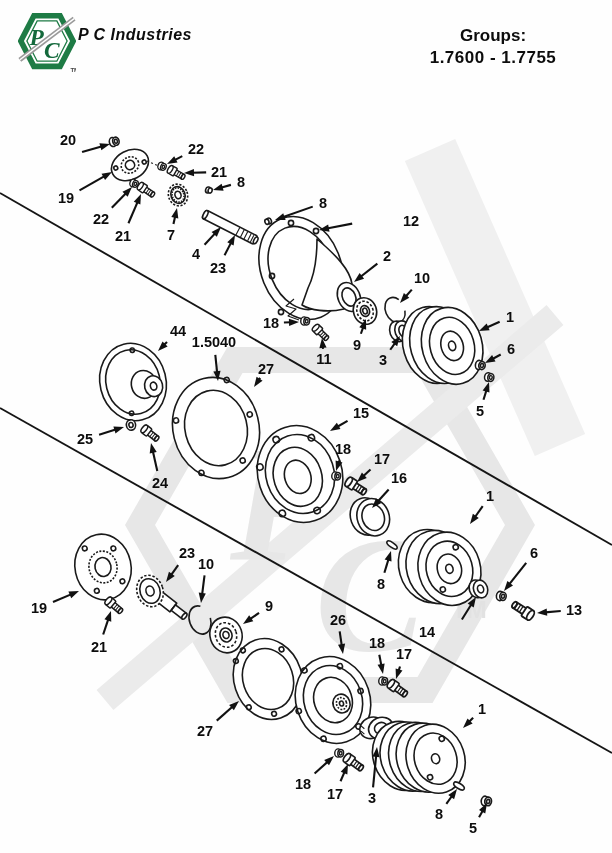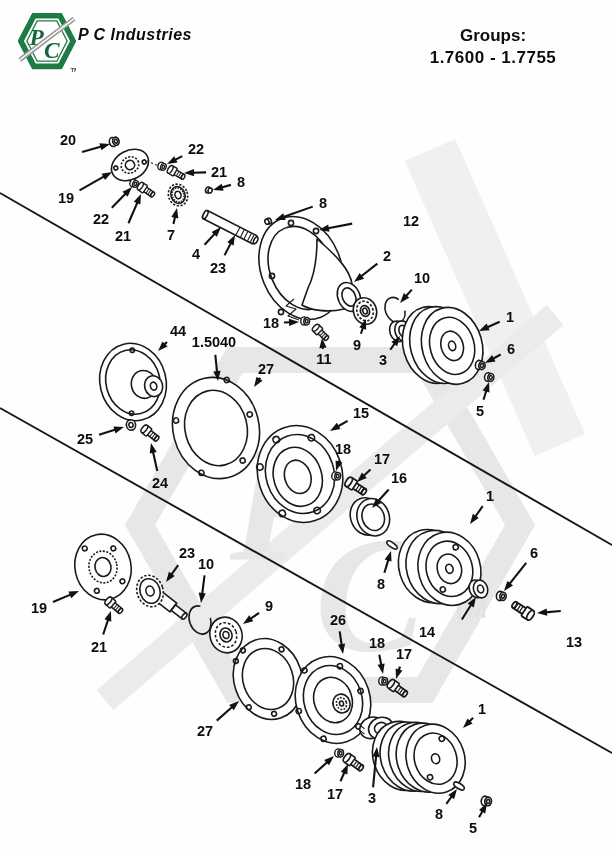--- a/index.html
+++ b/index.html
@@ -414,21 +414,21 @@
       <div class="callout-label" style="left: 85px; top: 439px;">25</div>
       <div class="callout-label" style="left: 160px; top: 483px;">24</div>
       <div class="callout-label" style="left: 361px; top: 413px;">15</div>
       <div class="callout-label" style="left: 343px; top: 449px;">18</div>
       <div class="callout-label" style="left: 382px; top: 459px;">17</div>
       <div class="callout-label" style="left: 399px; top: 478px; text-align: center;">16</div>
       <div class="callout-label" style="left: 490px; top: 496px;">1</div>
       <div class="callout-label" style="left: 381px; top: 584px;">8</div>
       <div class="callout-label" style="left: 534px; top: 553px;">6</div>
       <div class="callout-label" style="left: 427px; top: 632px;">14</div>
-      <div class="callout-label" style="left: 574px; top: 610px; margin-top: 32px;">13</div>
+      <div class="callout-label" style="left: 574px; top: 610px;">13</div>
       <div class="callout-label" style="left: 39px; top: 608px;">19</div>
       <div class="callout-label" style="left: 99px; top: 647px;">21</div>
       <div class="callout-label" style="left: 187px; top: 553px;">23</div>
       <div class="callout-label" style="left: 206px; top: 564px;">10</div>
       <div class="callout-label" style="left: 269px; top: 606px;">9</div>
       <div class="callout-label" style="left: 205px; top: 731px;">27</div>
       <div class="callout-label" style="left: 338px; top: 620px;">26</div>
       <div class="callout-label" style="left: 377px; top: 643px;">18</div>
       <div class="callout-label" style="left: 404px; top: 654px;">17</div>
       <div class="callout-label" style="left: 482px; top: 709px;">1</div>

